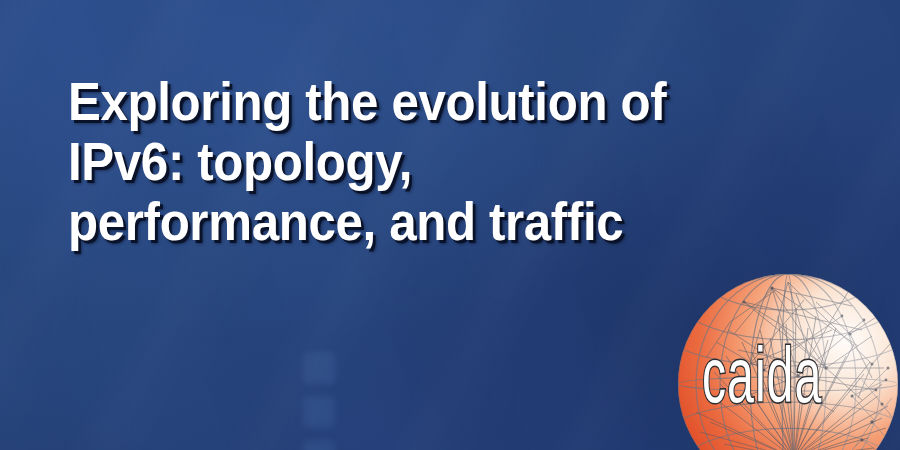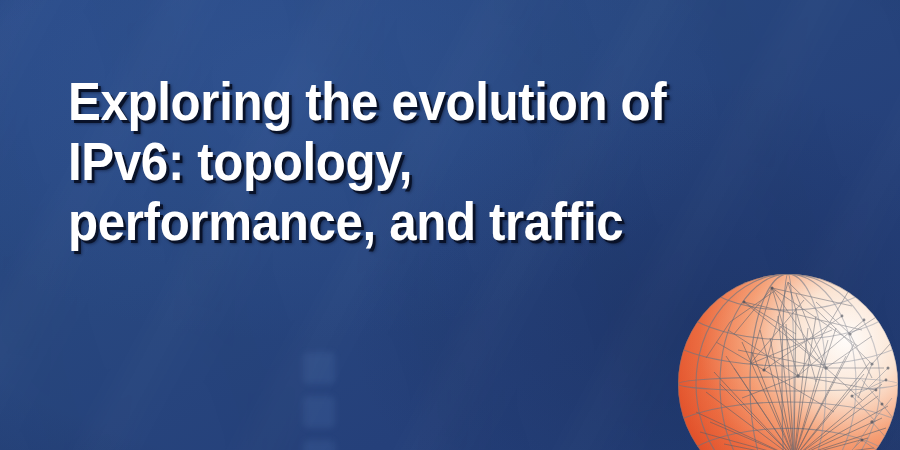--- a/index.html
+++ b/index.html
@@ -309,15 +309,20 @@
 
       <defs>
         <radialGradient id="limbShade" cx="0.78" cy="0.32" r="0.95">
           <stop offset="0%" stop-color="#ffffff" stop-opacity="0.35"></stop>
           <stop offset="45%" stop-color="#ffffff" stop-opacity="0.04"></stop>
           <stop offset="100%" stop-color="#b83a16" stop-opacity="0.18"></stop>
         </radialGradient>
       </defs>
     </svg>
 
+    <div class="caida-word">
+      <svg width="180" height="76" viewBox="0 0 180 76" xmlns="http://www.w3.org/2000/svg">
+        <text x="0" y="62" font-family="'Liberation Sans Narrow','Liberation Sans','DejaVu Sans Condensed',sans-serif" font-size="78" font-weight="normal" letter-spacing="1.5" transform="scale(0.62,1)" fill="#ffffff" stroke="#2f2f33" stroke-width="3.2" paint-order="stroke fill">caida</text>
+      </svg>
+    </div>
   </div>
 
 </div>
 
 </body></html>

